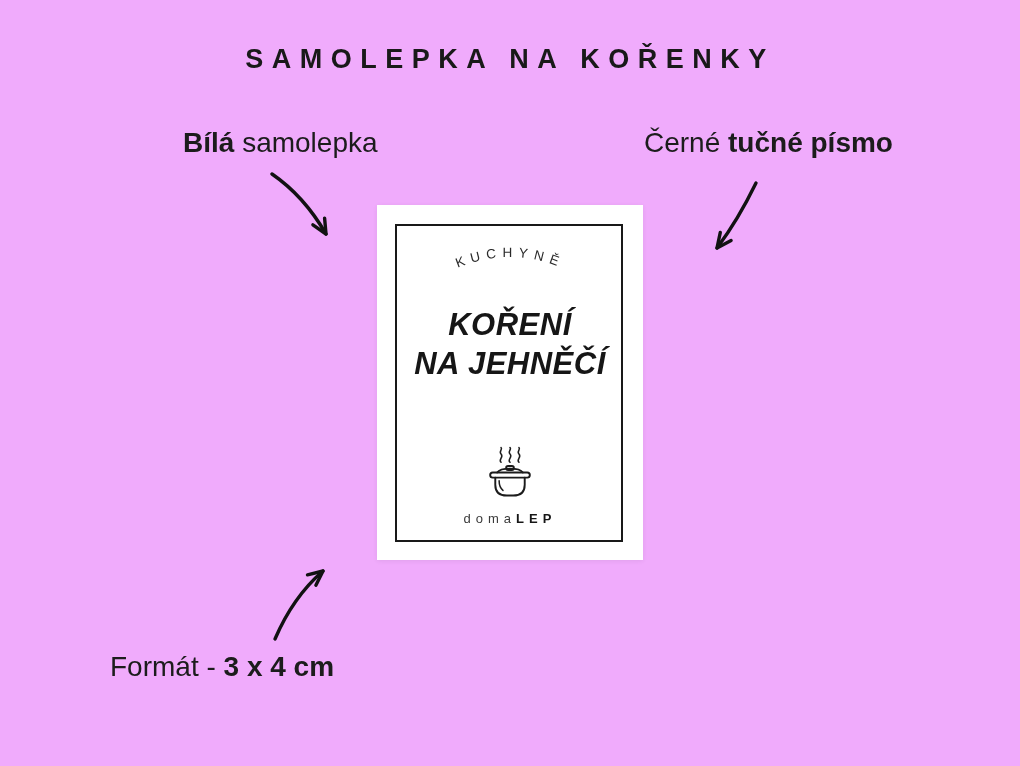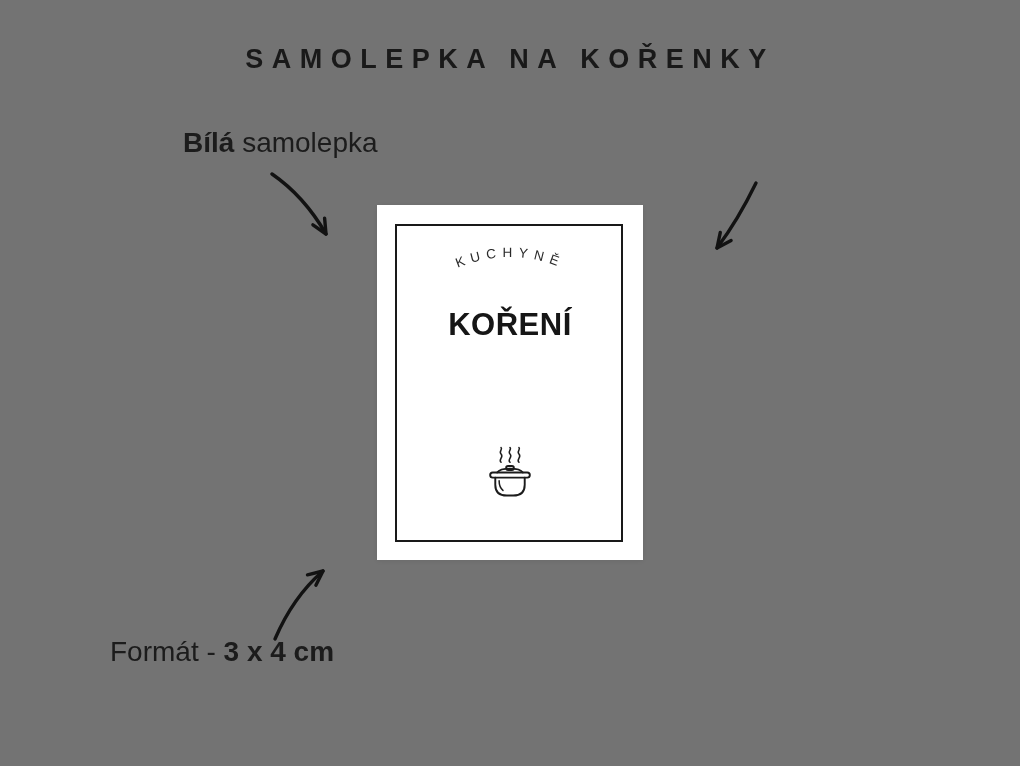--- a/index.html
+++ b/index.html
@@ -5,21 +5,21 @@
   * { margin: 0; padding: 0; box-sizing: border-box; }
   html, body { width: 1020px; height: 766px; }
   body {
     font-family: "Liberation Sans", "DejaVu Sans", sans-serif;
     overflow: hidden;
   }
   .canvas {
     position: relative;
     width: 1020px;
     height: 766px;
-    background: #737373;
+    background: #f0abfc;
     color: #1a1a1a;
   }
 
   
   .page-title {
     position: absolute;
     top: 44px;
     left: 0;
     width: 100%;
     text-align: center;
@@ -34,21 +34,21 @@
   .callout {
     position: absolute;
     font-size: 28px;
     color: #1c1c1c;
     white-space: nowrap;
     text-align: right;
   }
   .callout .b { font-weight: 700; }
   .callout-white-sticker { left: 183px; top: 127px; }
   .callout-black-font    { left: 644px; top: 127px; }
-  .callout-format        { left: 110px; top: 636px; }
+  .callout-format        { left: 110px; top: 651px; }
   .callout-made-by {
     right: 74px; top: 690px;
     font-size: 21px;
     letter-spacing: 5.5px;
   }
 
   
   .arrow { position: absolute; }
   .arrow path {
     fill: none;
@@ -94,20 +94,21 @@
     top: 100px;
     left: 0;
     width: 100%;
     text-align: center;
     font-size: 31px;
     line-height: 39px;
     font-weight: 800;
     letter-spacing: 0.5px;
     color: #161616;
     white-space: nowrap;
+    font-style: italic;
   }
   .pot-icon-svg {
     position: absolute;
     top: 238px;
     left: 50%;
     transform: translateX(-50%);
   }
   .pot-icon-svg .stroke {
     fill: none;
     stroke: #1c1c1c;
@@ -133,20 +134,23 @@
 <body>
 
 <div class="canvas">
 
   <div class="page-title">SAMOLEPKA NA KOŘENKY</div>
 
   <div class="callout callout-white-sticker">
     <span class="b">Bílá</span><span> samolepka</span>
   </div>
 
+  <div class="callout callout-black-font">
+    <span>Černé </span><span class="b">tučné písmo</span>
+  </div>
 
   <svg class="arrow arrow-left" width="70" height="75" viewBox="0 0 70 75">
     <path d="M4,2 Q36,24 58,62"></path>
     <path d="M44.9,52.8 L58,62 L56.6,46.1"></path>
   </svg>
 
   <svg class="arrow arrow-right" width="60" height="80" viewBox="0 0 60 80">
     <path d="M48,3 Q30,40 9,68"></path>
     <path d="M12.3,52.4 L9,68 L23.1,60.5"></path>
   </svg>
@@ -163,33 +167,37 @@
       <defs>
         <path id="arc-path" d="M 18,42 Q 85,6 152,42"></path>
       </defs>
       <text>
         <textPath href="#arc-path" startOffset="50%" text-anchor="middle">KUCHYNĚ</textPath>
       </text>
     </svg>
 
     <div class="sticker-name">
       <div>KOŘENÍ</div>
+      <div>NA JEHNĚČÍ</div>
     </div>
 
     <svg class="pot-icon-svg" width="64" height="66" viewBox="0 0 100 103">
       <path class="stroke thin" d="M36,30 c-5,-4 5,-8 0,-13 c-4,-4 3,-7 0,-10"></path>
       <path class="stroke thin" d="M50,30 c-5,-4 5,-8 0,-13 c-4,-4 3,-7 0,-10"></path>
       <path class="stroke thin" d="M64,30 c-5,-4 5,-8 0,-13 c-4,-4 3,-7 0,-10"></path>
       <rect class="stroke" x="44" y="36" width="12" height="6" rx="3"></rect>
       <path class="stroke" d="M30,46 Q34,40 50,40 Q66,40 70,46"></path>
       <rect class="stroke" x="19" y="46" width="62" height="8" rx="4"></rect>
       <path class="stroke" d="M27,54 L27,65 Q27,82 45,82 L55,82 Q73,82 73,65 L73,54"></path>
       <path class="stroke thin" d="M33,59 Q33,69 39,74"></path>
     </svg>
 
+    <div class="sticker-brand">
+      <span>doma</span><span class="b">LEP</span>
+    </div>
   </div>
 
   <div class="callout callout-format">
     <span>Formát - </span><span class="b">3 x 4 cm</span>
   </div>
 
 
 </div>
 
 </body></html>

